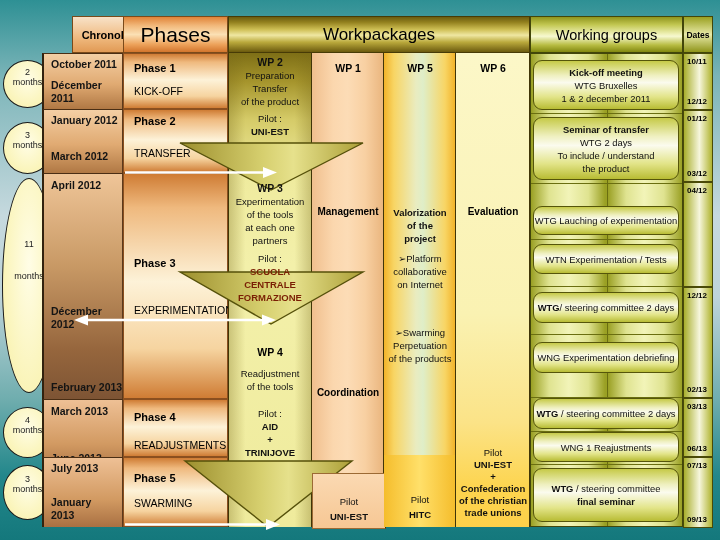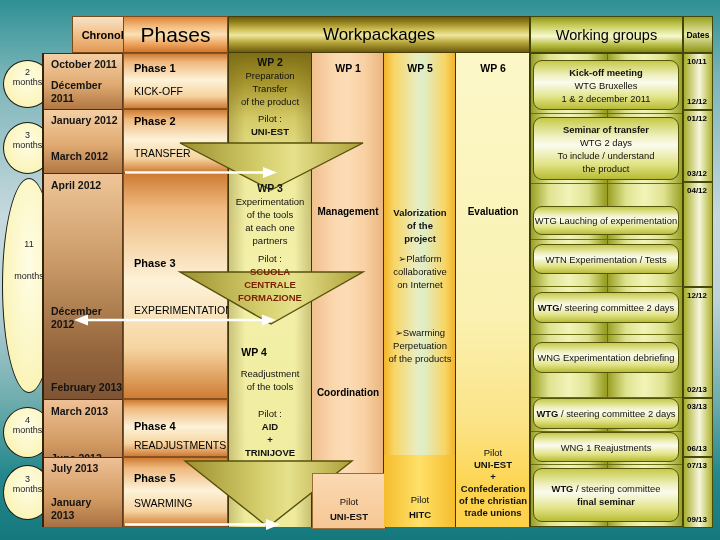--- a/index.html
+++ b/index.html
@@ -130,21 +130,21 @@
   </div>
   <div class="cell phase-cell" style="left:123px;top:109px;width:105px;height:64px;">
     <div class="phase-name" style="top:5px;">Phase 2</div>
     <div class="phase-label" style="top:37px;">TRANSFER</div>
   </div>
   <div class="cell phase-cell" style="left:123px;top:173px;width:105px;height:226px;">
     <div class="phase-name" style="top:83px;">Phase 3</div>
     <div class="phase-label" style="top:130px;">EXPERIMENTATION</div>
   </div>
   <div class="cell phase-cell" style="left:123px;top:399px;width:105px;height:58px;">
-    <div class="phase-name" style="top:20px;">Phase 4</div>
+    <div class="phase-name" style="top:11px;">Phase 4</div>
     <div class="phase-label" style="top:39px;">READJUSTMENTS</div>
   </div>
   <div class="cell phase-cell" style="left:123px;top:457px;width:105px;height:70px;">
     <div class="phase-name" style="top:14px;">Phase 5</div>
     <div class="phase-label" style="top:39px;">SWARMING</div>
   </div>
 
   <div class="cell wp2col" style="left:228px;top:53px;width:84px;height:474px;"></div>
   <div class="cell wp1col" style="left:312px;top:53px;width:72px;height:474px;"></div>
   <div class="cell wp5col" style="left:384px;top:53px;width:72px;height:474px;"></div>
@@ -218,21 +218,21 @@
     <div>at each one</div>
     <div>partners</div>
   </div>
   <div class="ctr" style="left:228px;top:252px;width:84px;z-index:6;">
     <div>Pilot :</div>
     <div class="maroon">SCUOLA</div>
     <div class="maroon">CENTRALE</div>
     <div class="maroon">FORMAZIONE</div>
   </div>
 
-  <div class="wp-title" style="left:212px;top:346px;width:84px;z-index:6;">WP 4</div>
+  <div class="wp-title" style="left:228px;top:346px;width:84px;z-index:6;">WP 4</div>
   <div class="ctr" style="left:228px;top:367px;width:84px;z-index:6;">
     <div>Readjustment</div>
     <div>of the tools</div>
   </div>
   <div class="ctr" style="left:228px;top:407px;width:84px;z-index:6;">
     <div>Pilot :</div>
     <div class="b">AID</div>
     <div class="b">+</div>
     <div class="b">TRINIJOVE</div>
   </div>

